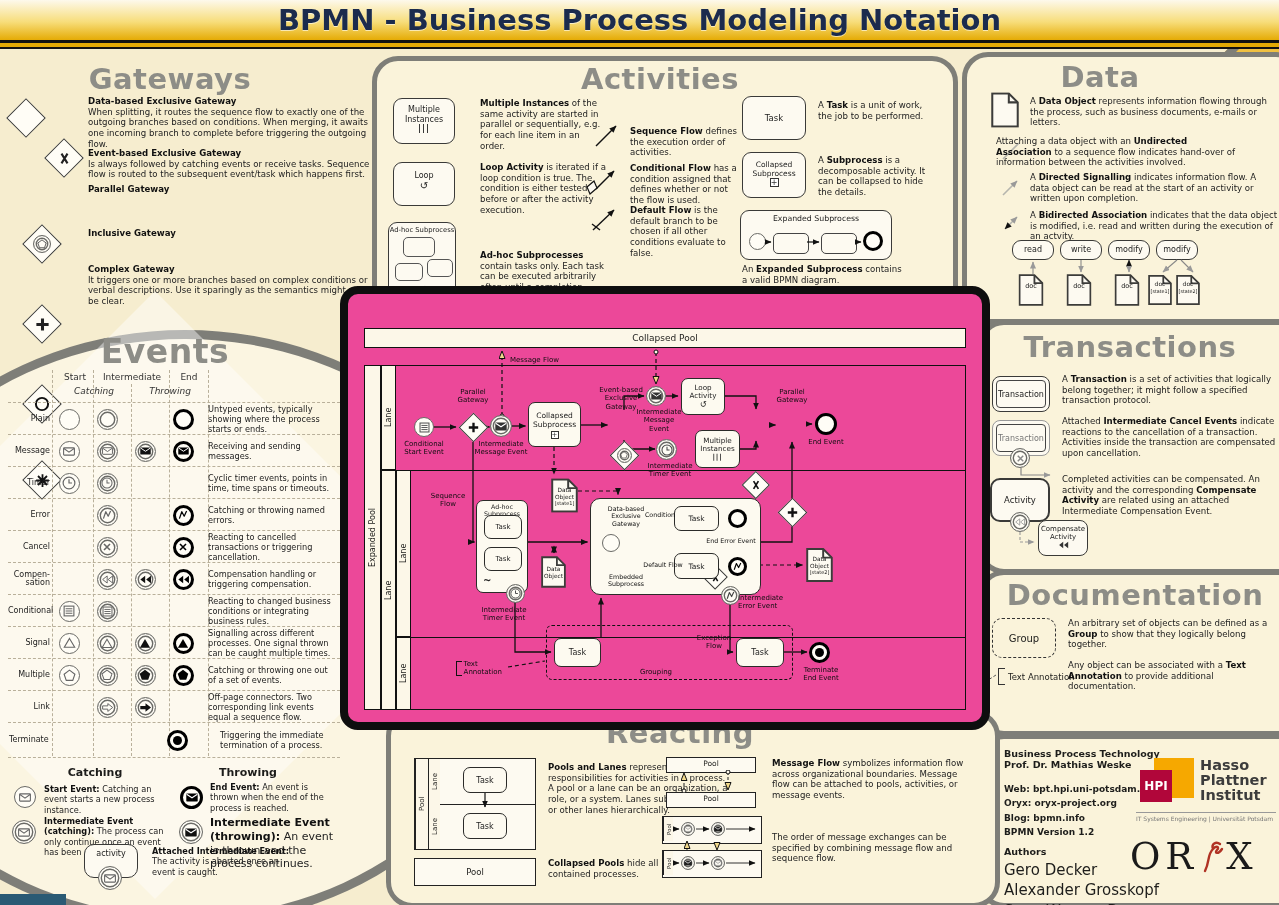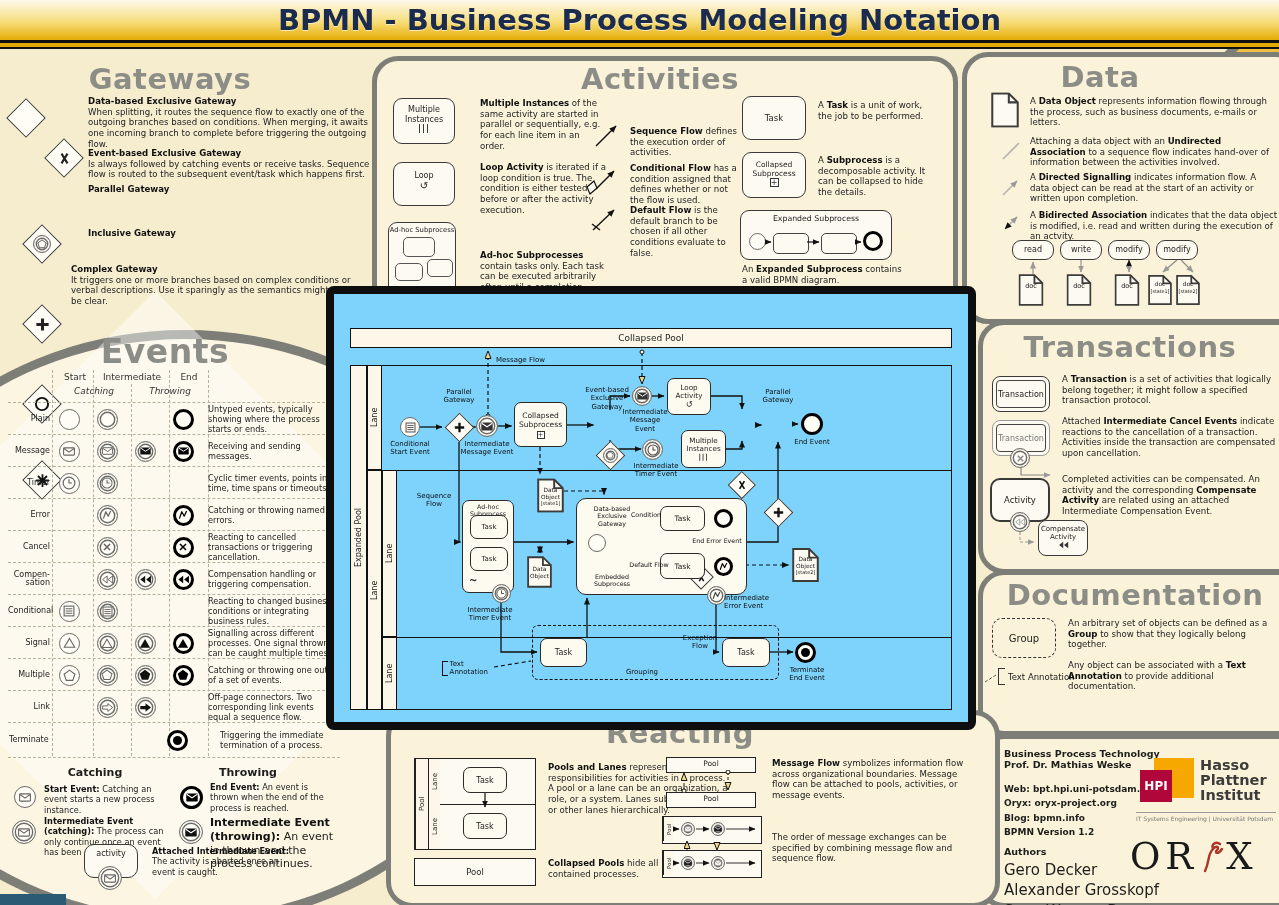--- a/index.html
+++ b/index.html
@@ -186,21 +186,21 @@
   </div>
 <div class="abs z3" style="left:88px;top:148px;width:282px">
   <div class="p"><b>Event-based Exclusive Gateway</b><br><span>Is always followed by catching events or receive tasks. Sequence flow is routed to the subsequent event/task which happens first.</span></div>
   </div>
 <div class="abs z3" style="left:88px;top:184px;width:282px">
   <div class="p"><b>Parallel Gateway</b><br></div>
   </div>
 <div class="abs z3" style="left:88px;top:228px;width:282px">
   <div class="p"><b>Inclusive Gateway</b><br></div>
   </div>
-<div class="abs z3" style="left:71px;top:264px;width:282px">
+<div class="abs z3" style="left:88px;top:264px;width:282px">
   <div class="p"><b>Complex Gateway</b><br><span>It triggers one or more branches based on complex conditions or verbal descriptions. Use it sparingly as the semantics might not be clear.</span></div>
   </div>
 
 <div class="sechead" style="left:560px;top:62px;width:200px">Activities</div>
 
 <div class="actbox" style="left:393px;top:98px;width:62px;height:46px;padding-top:6px">
   <div style="font-size:8px;line-height:1.2">Multiple Instances</div>
   <div style="font-weight:bold;font-size:8px;letter-spacing:1px">|||</div>
   </div>
 <div class="actbox" style="left:393px;top:162px;width:62px;height:44px;padding-top:8px">
@@ -270,21 +270,21 @@
 
 <div class="sechead" style="left:1020px;top:60px;width:160px">Data</div>
 <svg class="abs z3" style="left:991px;top:92px" width="28" height="36" viewBox="0 0 22 28">
     <use href="#s-doc"></use>
   </svg>
 <div class="abs z3 p" style="left:1030px;top:96px;width:240px">
   <span>A </span><b>Data Object</b><span> represents information flowing through the process, such as business documents, e-mails or letters.</span></div>
 <svg class="abs z3" style="left:1000px;top:140px" width="22" height="22">
   <path d="M3 19 L19 3" stroke="#b5b5ae" stroke-width="1.6"></path>
   </svg>
-<div class="abs z3 p" style="left:1030px;top:136px;width:248px">
+<div class="abs z3 p" style="left:996px;top:136px;width:248px">
   <span>Attaching a data object with an </span><b>Undirected Association</b><span> to a sequence flow indicates hand-over of information between the activities involved.</span></div>
 <svg class="abs z3" style="left:1000px;top:176px" width="22" height="22">
   <path d="M3 19 L17 5" stroke="#b5b5ae" stroke-width="1.6" marker-end="url(#mAg)"></path>
   </svg>
 <div class="abs z3 p" style="left:1030px;top:172px;width:248px">
   <span>A </span><b>Directed Signalling</b><span> indicates information flow. A data object can be read at the start of an activity or written upon completion.</span></div>
 <svg class="abs z3" style="left:1000px;top:212px" width="22" height="22">
   <path d="M5 17 L17 5" stroke="#b5b5ae" stroke-width="1.6" marker-end="url(#mAg)" marker-start="url(#mAr)"></path>
   </svg>
 <div class="abs z3 p" style="left:1030px;top:210px;width:248px">
@@ -621,21 +621,21 @@
   <div style="font-size:8px;margin-top:4px">activity</div>
   </div>
 <span class="ev d abs" style="left:98px;top:866px;width:24px;height:24px;z-index:4">
     <svg width="12" height="9">
       <use href="#s-env"></use>
     </svg>
   </span>
 <div class="abs z3 p" style="left:152px;top:846px;width:150px;font-size:8.2px">
   <b>Attached Intermediate Event:</b><span> The activity is aborted once an event is caught.</span></div>
 
-<div class="abs" id="diagram" style="left:326px;top:286px;width:634px;height:428px;border:8px solid #0e0e0e;border-radius:8px;background:#7dd3fc;z-index:5;box-sizing:content-box">
+<div class="abs" id="diagram" style="left:340px;top:286px;width:634px;height:428px;border:8px solid #0e0e0e;border-radius:18px;background:#ec4899;z-index:5;box-sizing:content-box">
 
   <svg class="abs" width="634" height="428" style="left:0;top:0;z-index:1">
     <g stroke="#111" stroke-width="1.3" fill="none">
       <path d="M85 133 H108" marker-end="url(#mA)"></path>
       <path d="M140 133 H141.5" marker-end="url(#mA)"></path>
       <path d="M164 132 H177.5" marker-end="url(#mA)"></path>
       <path d="M233 131 H259.5" marker-end="url(#mA)"></path>
       <path d="M276 116 V102 H296" marker-end="url(#mA)"></path>
       <path d="M276 146 V155 H307" marker-end="url(#mA)"></path>
       <path d="M318 102 H330" marker-end="url(#mA)"></path>

